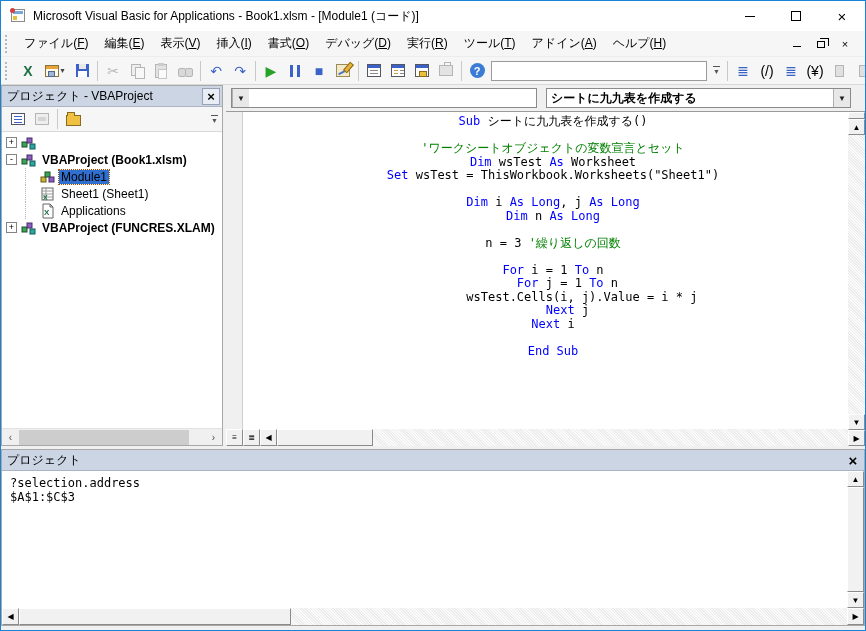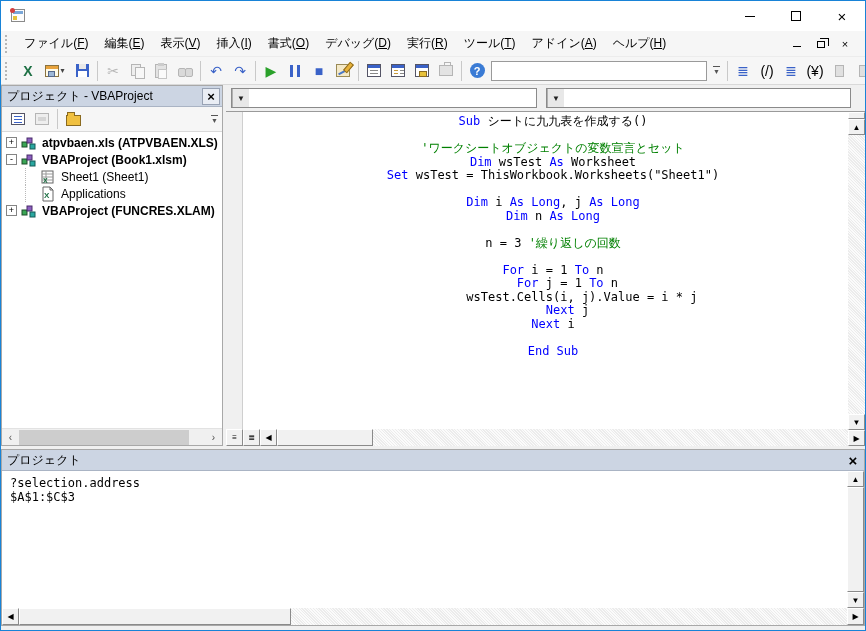--- a/index.html
+++ b/index.html
@@ -167,20 +167,21 @@
 
 <div class="window">
 
   <div class="titlebar">
     <span class="app-icon">
         <span class="pg"></span>
         <span class="bar"></span>
         <span class="dot1"></span>
         <span class="dot2"></span>
       </span>
+    <span class="title-text">Microsoft Visual Basic for Applications - Book1.xlsm - [Module1 (コード)]</span>
     <span class="caption-btns">
       <span class="cap-btn">
           <span class="min-bar"></span>
         </span>
       <span class="cap-btn">
           <span class="max-box"></span>
         </span>
       <span class="cap-btn close">
           <span>×</span>
         </span>
@@ -334,30 +335,38 @@
             </span>
         </div>
         <div class="tree" id="project-tree">
             <div class="tree-row" style="padding-left: 4px;">
               <span class="expander">+</span>
               <span class="tree-icon"><svg width="17" height="16" viewBox="0 0 17 16">
                   <rect x="2" y="7" width="5" height="5" fill="#3aa655" stroke="#1d4d2a"></rect>
                   <rect x="7" y="3" width="5" height="5" fill="#8b5fbf" stroke="#4a2d6b"></rect>
                   <rect x="10" y="9" width="5" height="5" fill="#2aa7a0" stroke="#145a56"></rect>
                 </svg></span>
-              <span class="tree-label bold">atpvbaen.xls (ATPVBAEN.XLS)</span>
             </div>
             <div class="tree-row" style="padding-left: 4px;">
               <span class="expander">-</span>
               <span class="tree-icon"><svg width="17" height="16" viewBox="0 0 17 16">
                   <rect x="2" y="7" width="5" height="5" fill="#3aa655" stroke="#1d4d2a"></rect>
                   <rect x="7" y="3" width="5" height="5" fill="#8b5fbf" stroke="#4a2d6b"></rect>
                   <rect x="10" y="9" width="5" height="5" fill="#2aa7a0" stroke="#145a56"></rect>
                 </svg></span>
               <span class="tree-label bold">VBAProject (Book1.xlsm)</span>
+            </div>
+            <div class="tree-row" style="padding-left: 18px;">
+              <span class="tree-spacer"></span>
+              <span class="tree-icon"><svg width="17" height="16" viewBox="0 0 17 16">
+                  <rect x="2" y="8" width="5" height="5" fill="#c8b23a" stroke="#6b5a12"></rect>
+                  <rect x="6" y="3" width="5" height="5" fill="#3aa655" stroke="#1d4d2a"></rect>
+                  <rect x="10" y="8" width="5" height="5" fill="#8b5fbf" stroke="#4a2d6b"></rect>
+                </svg></span>
+              <span class="tree-label selected">Module1</span>
             </div>
             <div class="tree-row" style="padding-left: 18px;">
               <span class="tree-spacer"></span>
               <span class="tree-icon"><svg width="17" height="16" viewBox="0 0 17 16">
                   <rect x="3" y="2" width="11" height="12" fill="#fff" stroke="#666"></rect>
                   <line x1="3" y1="5" x2="14" y2="5" stroke="#999"></line>
                   <line x1="3" y1="8" x2="14" y2="8" stroke="#999"></line>
                   <line x1="3" y1="11" x2="14" y2="11" stroke="#999"></line>
                   <line x1="7" y1="2" x2="7" y2="14" stroke="#999"></line>
                   <text x="4" y="14" font-size="7" fill="#1d7044" font-weight="bold">X</text>
@@ -394,20 +403,21 @@
       <div class="splitter-v"></div>
 
       <div class="codewin">
         <div class="combo-row">
           <span class="combo obj">
             <span class="btn">
                 <span>▼</span>
               </span>
           </span>
           <span class="combo proc">
+            <span class="val">シートに九九表を作成する</span>
             <span class="btn">
                 <span>▼</span>
               </span>
           </span>
         </div>
         <div class="code-frame">
           <div class="code-left">
             <div class="code-text">
               <div class="margin-bar"></div>
               <pre class="code" id="code-pre"><span class="kw">Sub</span><span class="tx"> シートに九九表を作成する()</span>

